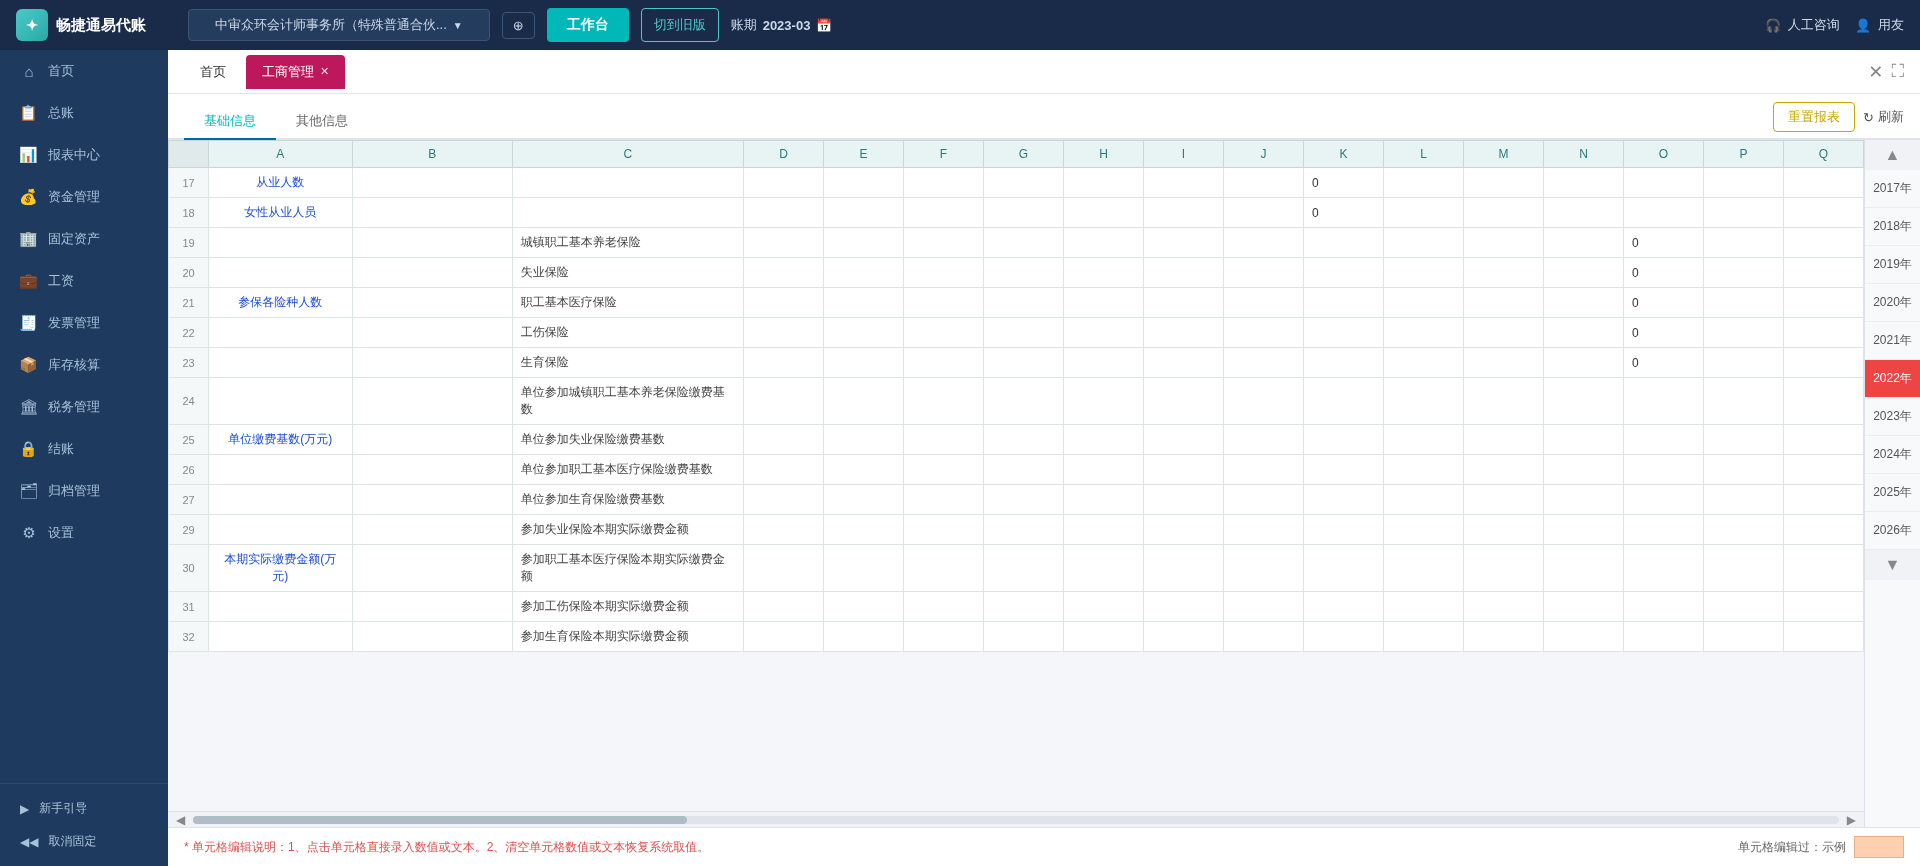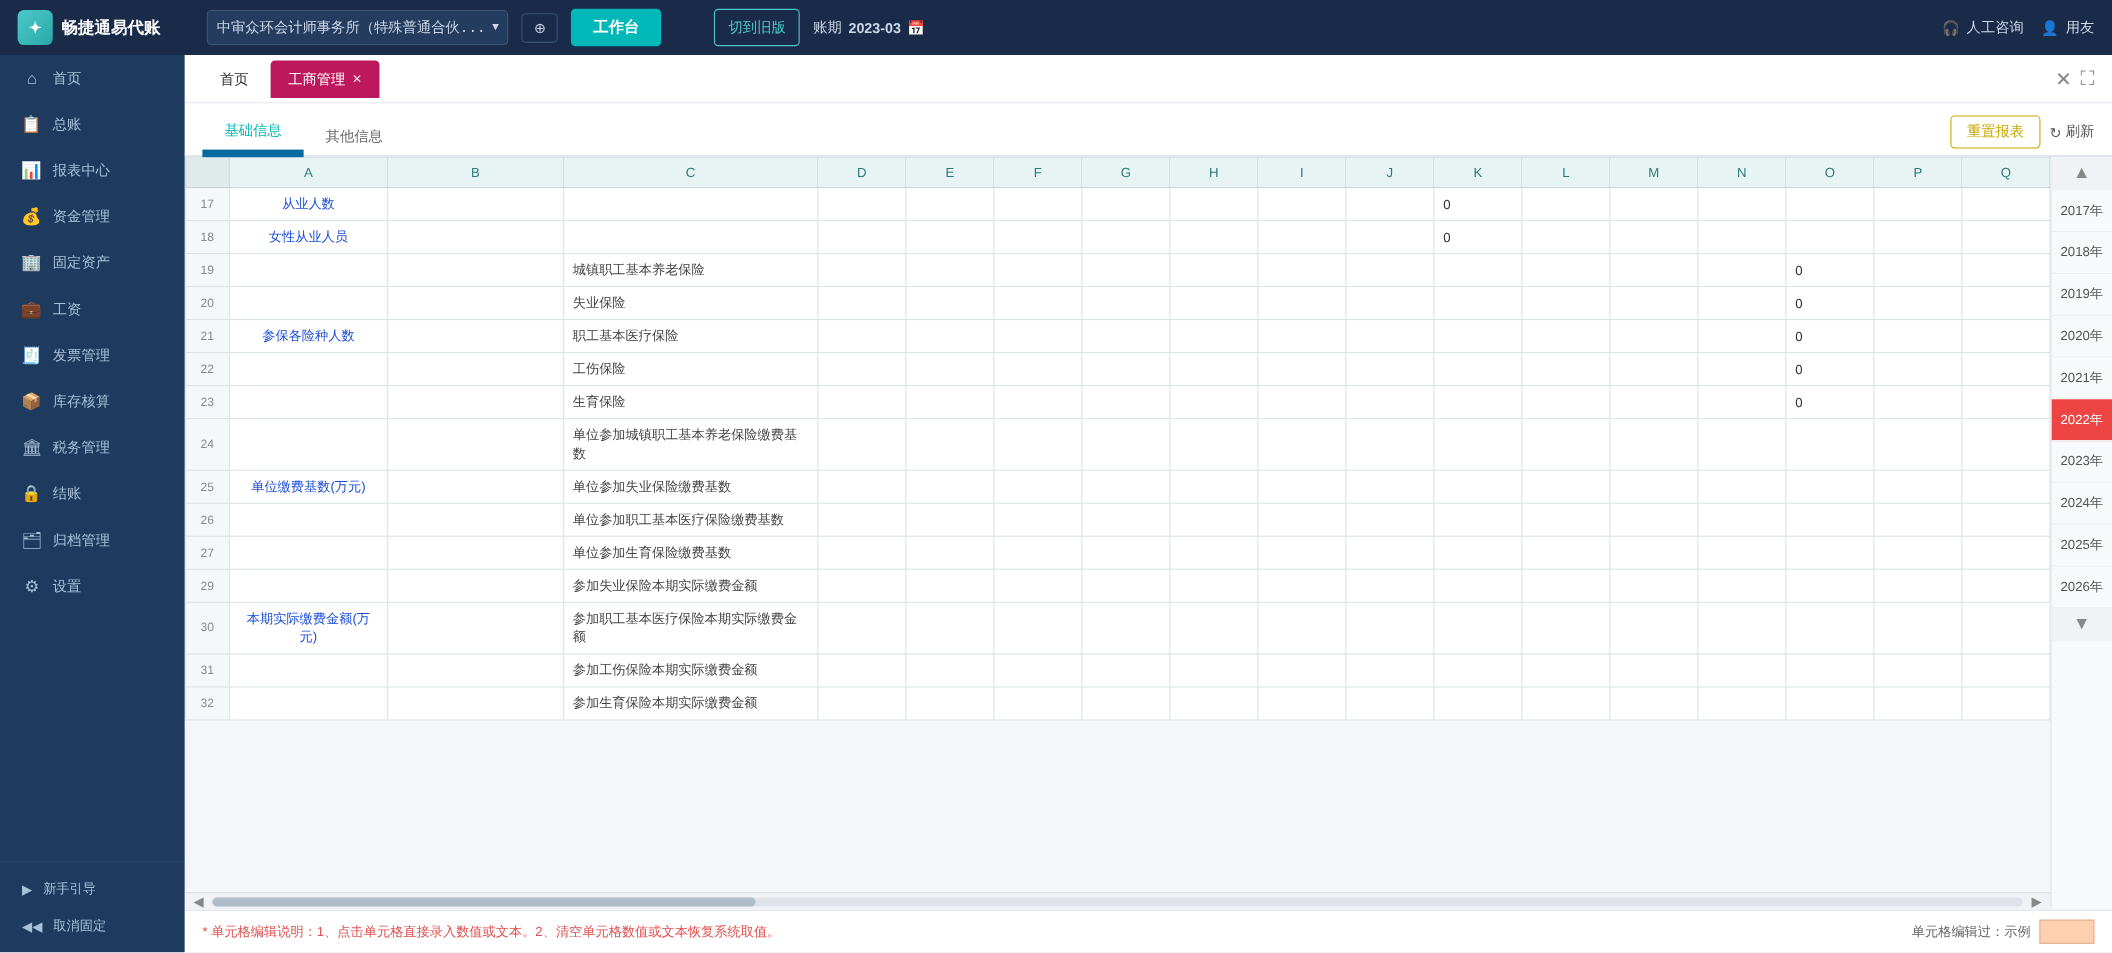--- a/index.html
+++ b/index.html
@@ -8,45 +8,45 @@
     
     .app-layout { display: flex; flex-direction: column; height: 866px; width: 1920px; }
     .top-bar { display: flex; align-items: center; background: #1a2b4a; height: 50px; padding: 0 16px; gap: 12px; flex-shrink: 0; }
     .main-area { display: flex; flex: 1; overflow: hidden; }
     .sidebar { width: 168px; background: #1e3a5f; flex-shrink: 0; display: flex; flex-direction: column; }
     .content-area { flex: 1; display: flex; flex-direction: column; background: #f5f6fa; overflow: hidden; }
 
     
     .logo { display: flex; align-items: center; gap: 8px; color: white; font-size: 15px; font-weight: bold; min-width: 160px; }
     .logo-icon { width: 32px; height: 32px; background: linear-gradient(135deg, #4dc8c8, #2aa8a8); border-radius: 6px; display: flex; align-items: center; justify-content: center; color: white; font-size: 14px; }
-    .company-selector { display: flex; align-items: center; background: #243d5f; border: 1px solid #3a5575; border-radius: 4px; padding: 6px 8px; color: #cdd8e8; font-size: 13px; gap: 6px; cursor: pointer; min-width: 240px; font-family: Liberation Mono, monospace; }
+    .company-selector { display: flex; align-items: center; background: #243d5f; border: 1px solid #3a5575; border-radius: 4px; padding: 6px 26px; color: #cdd8e8; font-size: 13px; gap: 6px; cursor: pointer; min-width: 240px; }
     .top-btn { background: none; border: 1px solid #3a5575; border-radius: 4px; color: #cdd8e8; padding: 5px 10px; cursor: pointer; font-size: 13px; }
     .workbench-btn { background: #00b8b8; border: none; border-radius: 4px; color: white; padding: 8px 20px; cursor: pointer; font-size: 14px; font-weight: bold; }
-    .switch-btn { background: none; border: 1px solid #4dc8c8; border-radius: 4px; color: #4dc8c8; padding: 7px 12px; cursor: pointer; font-size: 13px; margin-left: 36px; }
+    .switch-btn { background: none; border: 1px solid #4dc8c8; border-radius: 4px; color: #4dc8c8; padding: 7px 12px; cursor: pointer; font-size: 13px; }
     .period-badge { color: #cdd8e8; font-size: 13px; display: flex; align-items: center; gap: 6px; }
     .top-right { margin-left: auto; display: flex; align-items: center; gap: 16px; color: #cdd8e8; font-size: 13px; }
     .user-service { display: flex; align-items: center; gap: 6px; cursor: pointer; }
 
     
     .sidebar-item { display: flex; align-items: center; gap: 10px; padding: 12px 20px; color: #a8c0d8; cursor: pointer; font-size: 13px; transition: background 0.2s; }
     .sidebar-icon { width: 18px; height: 18px; display: flex; align-items: center; justify-content: center; font-size: 15px; }
     .sidebar-footer { margin-top: auto; border-top: 1px solid #2a4a6f; padding: 8px 0; }
     .sidebar-footer-item { display: flex; align-items: center; gap: 10px; padding: 8px 20px; color: #a8c0d8; cursor: pointer; font-size: 12px; }
 
     
     .tab-bar { background: white; padding: 0 16px; display: flex; align-items: center; border-bottom: 1px solid #e0e4ea; height: 44px; gap: 4px; }
     .tab { padding: 8px 16px; border-radius: 4px 4px 0 0; cursor: pointer; font-size: 13px; color: #666; display: flex; align-items: center; gap: 6px; }
     .tab.home { color: #333; }
     .tab.active { background: #be185d; color: white; }
     .tab-close { font-size: 11px; opacity: 0.8; }
 
     
     .sub-tabs { background: white; padding: 8px 16px 0; border-bottom: 2px solid #e0e4ea; display: flex; align-items: flex-end; gap: 0; }
     .sub-tab { padding: 8px 20px; cursor: pointer; font-size: 13px; color: #666; border-bottom: 2px solid transparent; margin-bottom: -2px; }
-    .sub-tab.active { color: #00b8b8; border-bottom: 7px solid #0369a1; font-weight: 500; }
+    .sub-tab.active { color: #00b8b8; border-bottom: 2px solid #0369a1; font-weight: 500; }
     .sub-tab-actions { margin-left: auto; display: flex; align-items: center; gap: 8px; padding-bottom: 6px; }
     .reset-btn { border: 1px solid #c8a800; border-radius: 4px; color: #c8a800; background: none; padding: 5px 14px; cursor: pointer; font-size: 13px; }
     .refresh-btn { border: none; background: none; color: #555; cursor: pointer; font-size: 13px; display: flex; align-items: center; gap: 4px; }
     .spreadsheet-main { flex: 1; overflow: auto; }
     .year-sidebar { width: 56px; background: #f8f9fa; border-left: 1px solid #dde1e7; display: flex; flex-direction: column; overflow: hidden; }
     .year-item { padding: 10px 4px; text-align: center; font-size: 12px; color: #555; cursor: pointer; border-bottom: 1px solid #eee; }
     .year-item.active { background: #ef4444; color: white; }
     .year-nav { background: #f0f2f5; display: flex; flex-direction: column; }
     .year-nav-btn { padding: 6px; text-align: center; cursor: pointer; color: #888; font-size: 16px; }
 

